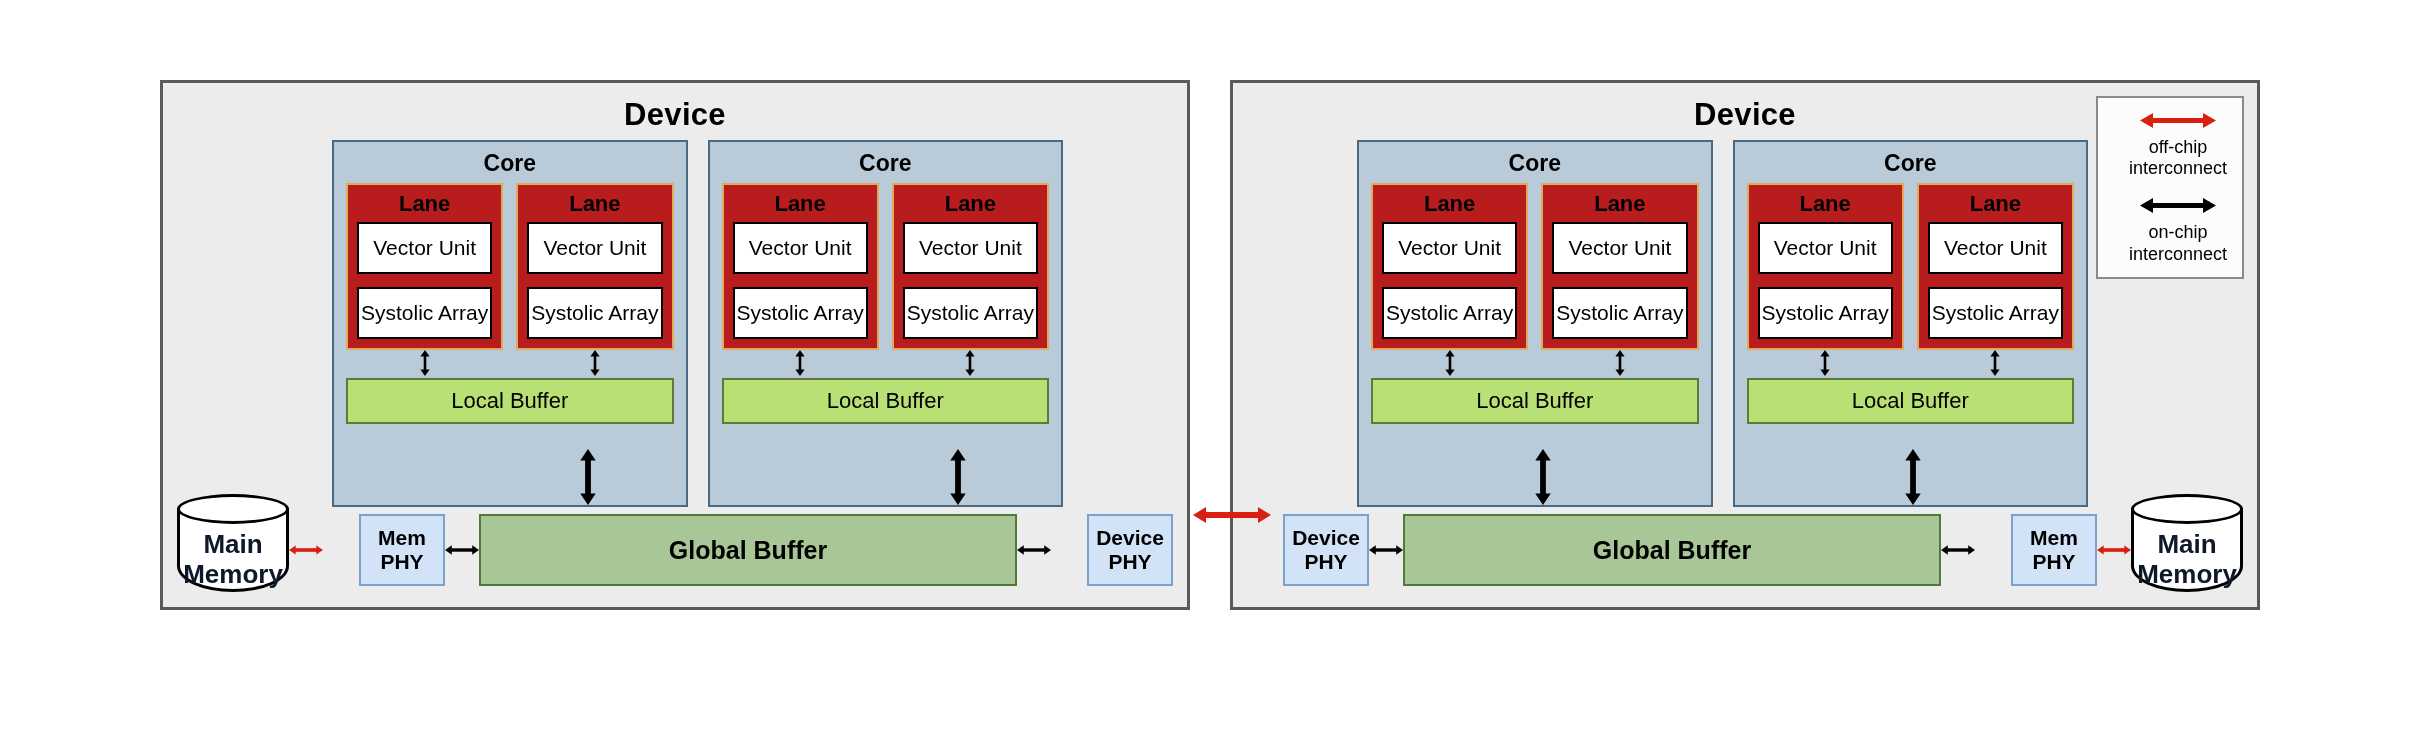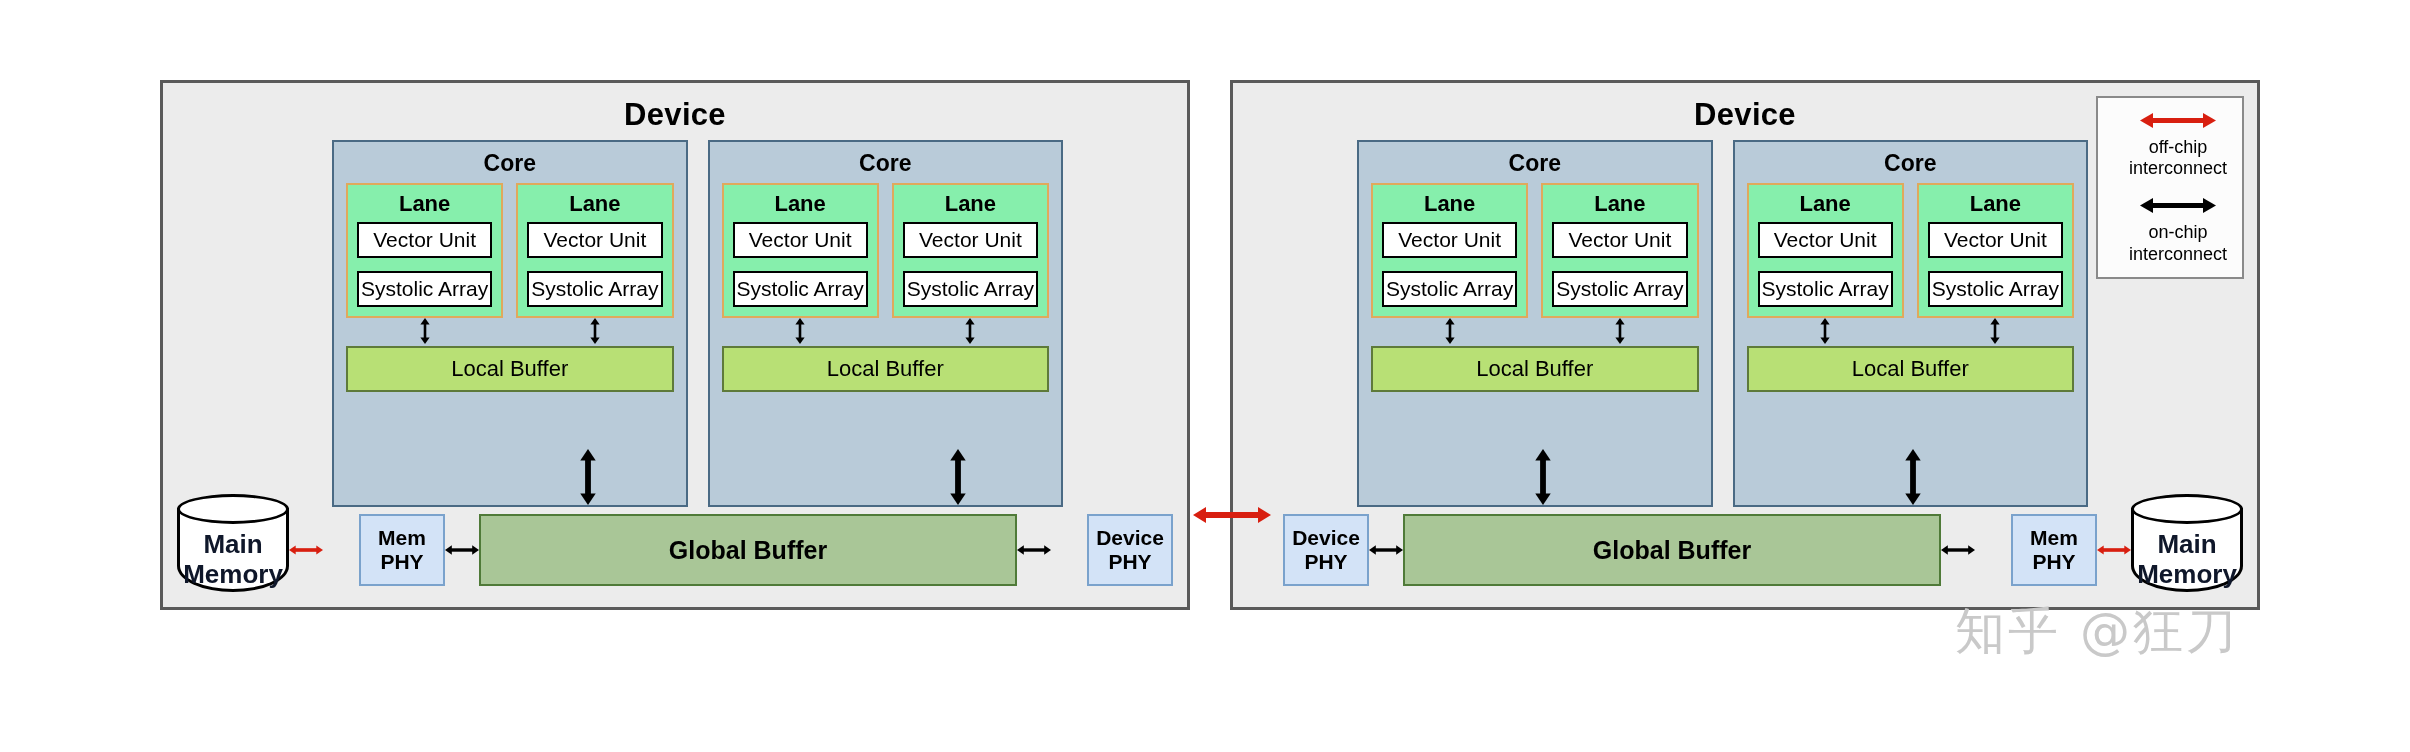--- a/index.html
+++ b/index.html
@@ -92,40 +92,40 @@
   }
   .lanes-row {
     display: flex;
     flex-direction: row;
     gap: 13px;
     flex: 0 0 auto;
   }
 
   
   .lane {
-    background: #86efac;
+    background: #b91c1c;
     border: 2px solid #e0a95c;
     flex: 1 1 0;
     padding: 5px 9px 9px 9px;
     box-sizing: border-box;
     display: flex;
     flex-direction: column;
   }
   .lane-title {
     text-align: center;
     font-size: 22px;
     font-weight: bold;
     color: #000;
     margin: 3px 0 7px 0;
     line-height: 1;
   }
   .unit {
     background: #ffffff;
     border: 2.5px solid #000;
-    height: 36px;
+    height: 52px;
     display: flex;
     align-items: center;
     justify-content: center;
     font-size: 21px;
     color: #000;
     box-sizing: border-box;
   }
   .unit + .unit { margin-top: 13px; }
 
   
@@ -676,16 +676,15 @@
         </div>
         <div class="legend-text">
           <span>on-chip</span><br>
           <span>interconnect</span>
         </div>
       </div>
     </div>
 
   </div>
 
-  <div class="watermark">知乎 @狂刀</div>
 
 
 </div>
 
 </body></html>

